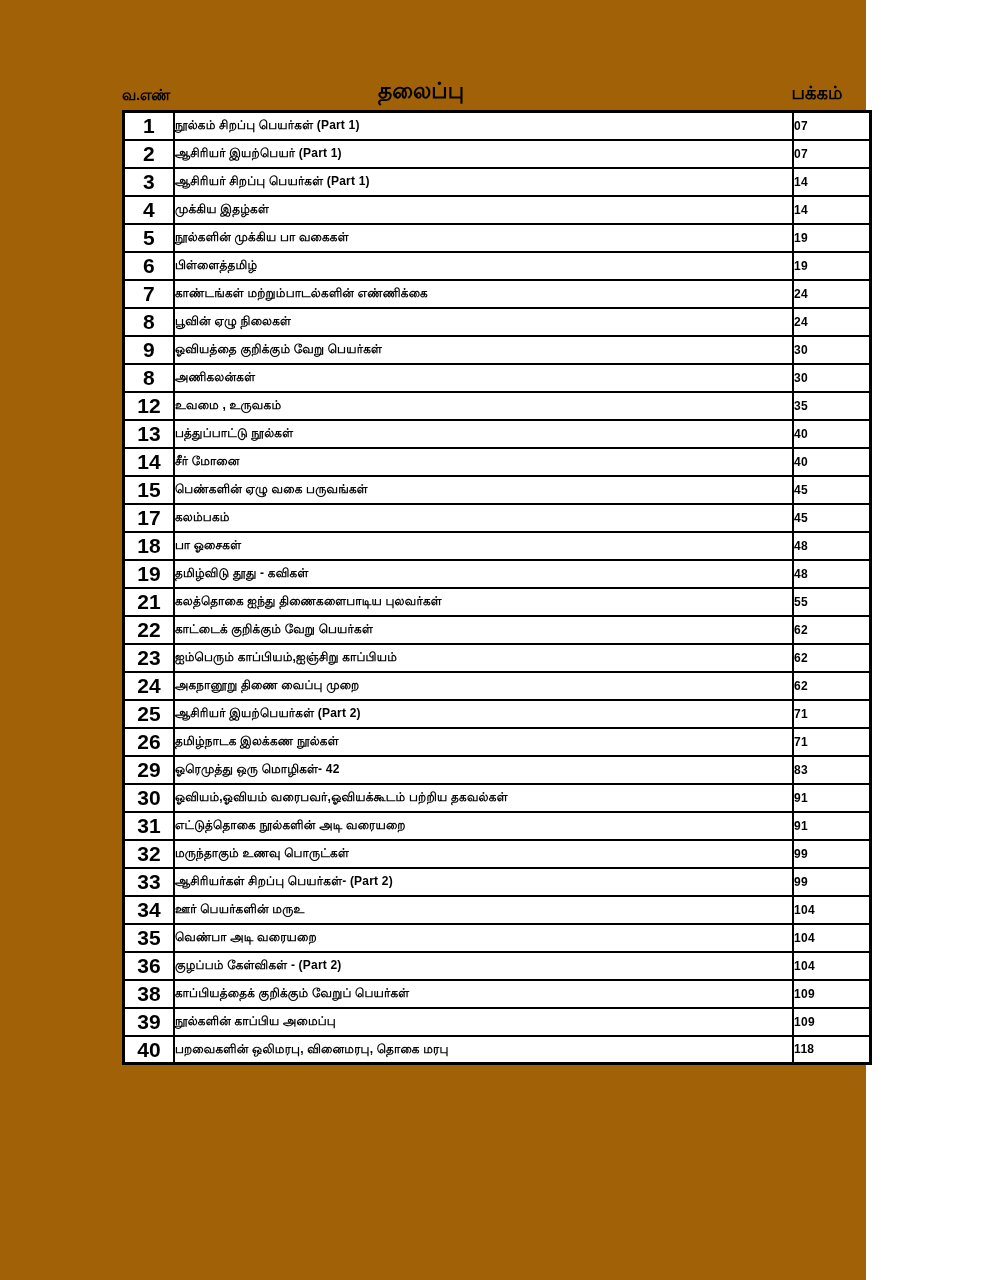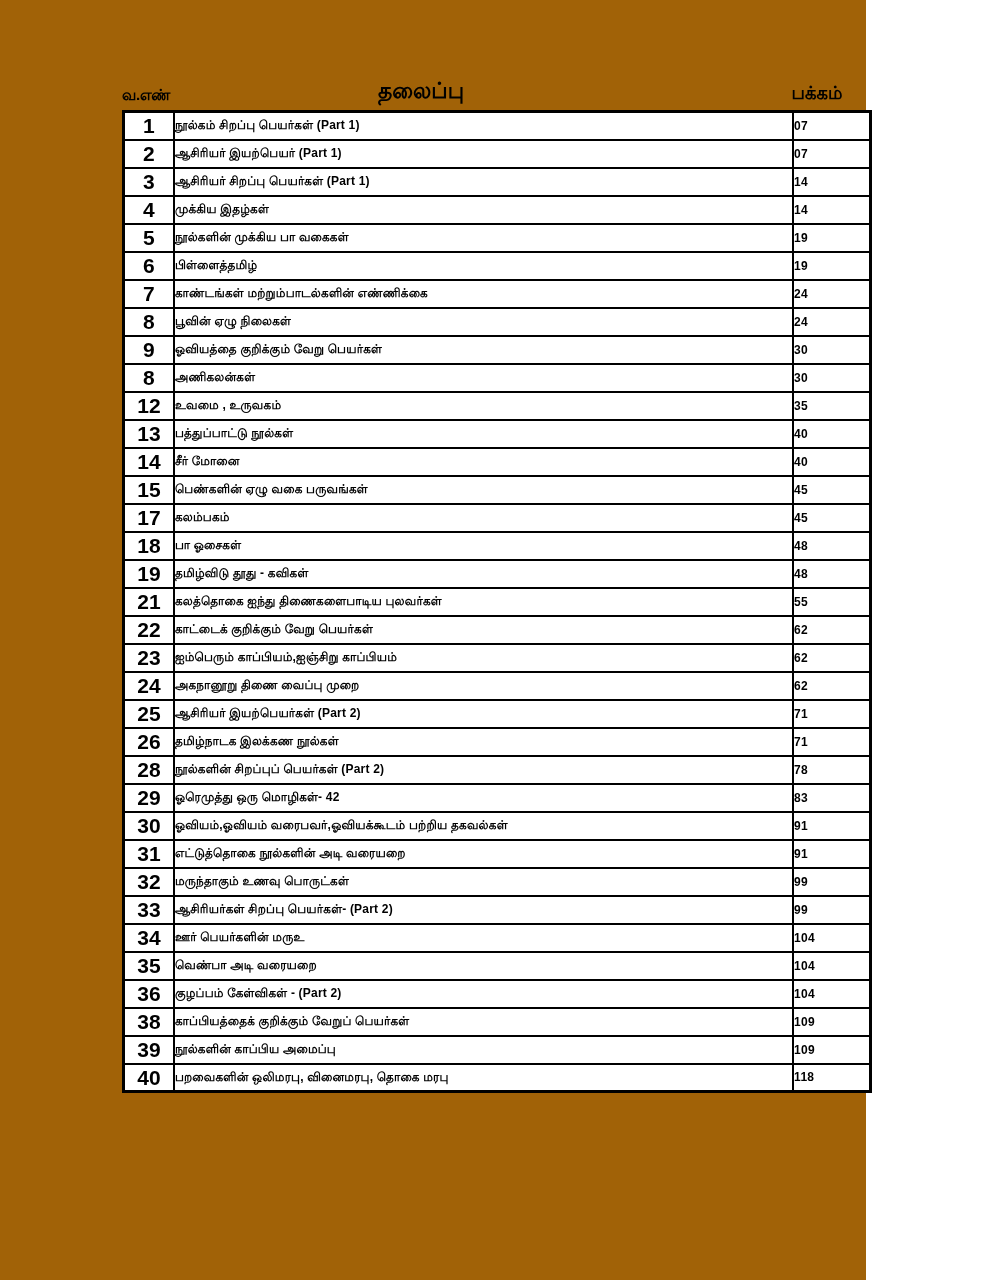--- a/index.html
+++ b/index.html
@@ -239,25 +239,20 @@
             <td class="c-num">25</td>
             <td class="c-title">ஆசிரியர் இயற்பெயர்கள் (Part 2)</td>
             <td class="c-page">71</td>
           </tr>
           <tr>
             <td class="c-num">26</td>
             <td class="c-title">தமிழ்நாடக இலக்கண நூல்கள்</td>
             <td class="c-page">71</td>
           </tr>
           <tr>
-            <td class="c-num">28</td>
-            <td class="c-title">நூல்களின் சிறப்புப் பெயர்கள் (Part 2)</td>
-            <td class="c-page">78</td>
-          </tr>
-          <tr>
             <td class="c-num">29</td>
             <td class="c-title">ஓரெமுத்து ஒரு மொழிகள்- 42</td>
             <td class="c-page">83</td>
           </tr>
           <tr>
             <td class="c-num">30</td>
             <td class="c-title">ஓவியம்,ஓவியம் வரைபவர்,ஓவியக்கூடம் பற்றிய தகவல்கள்</td>
             <td class="c-page">91</td>
           </tr>
           <tr>

